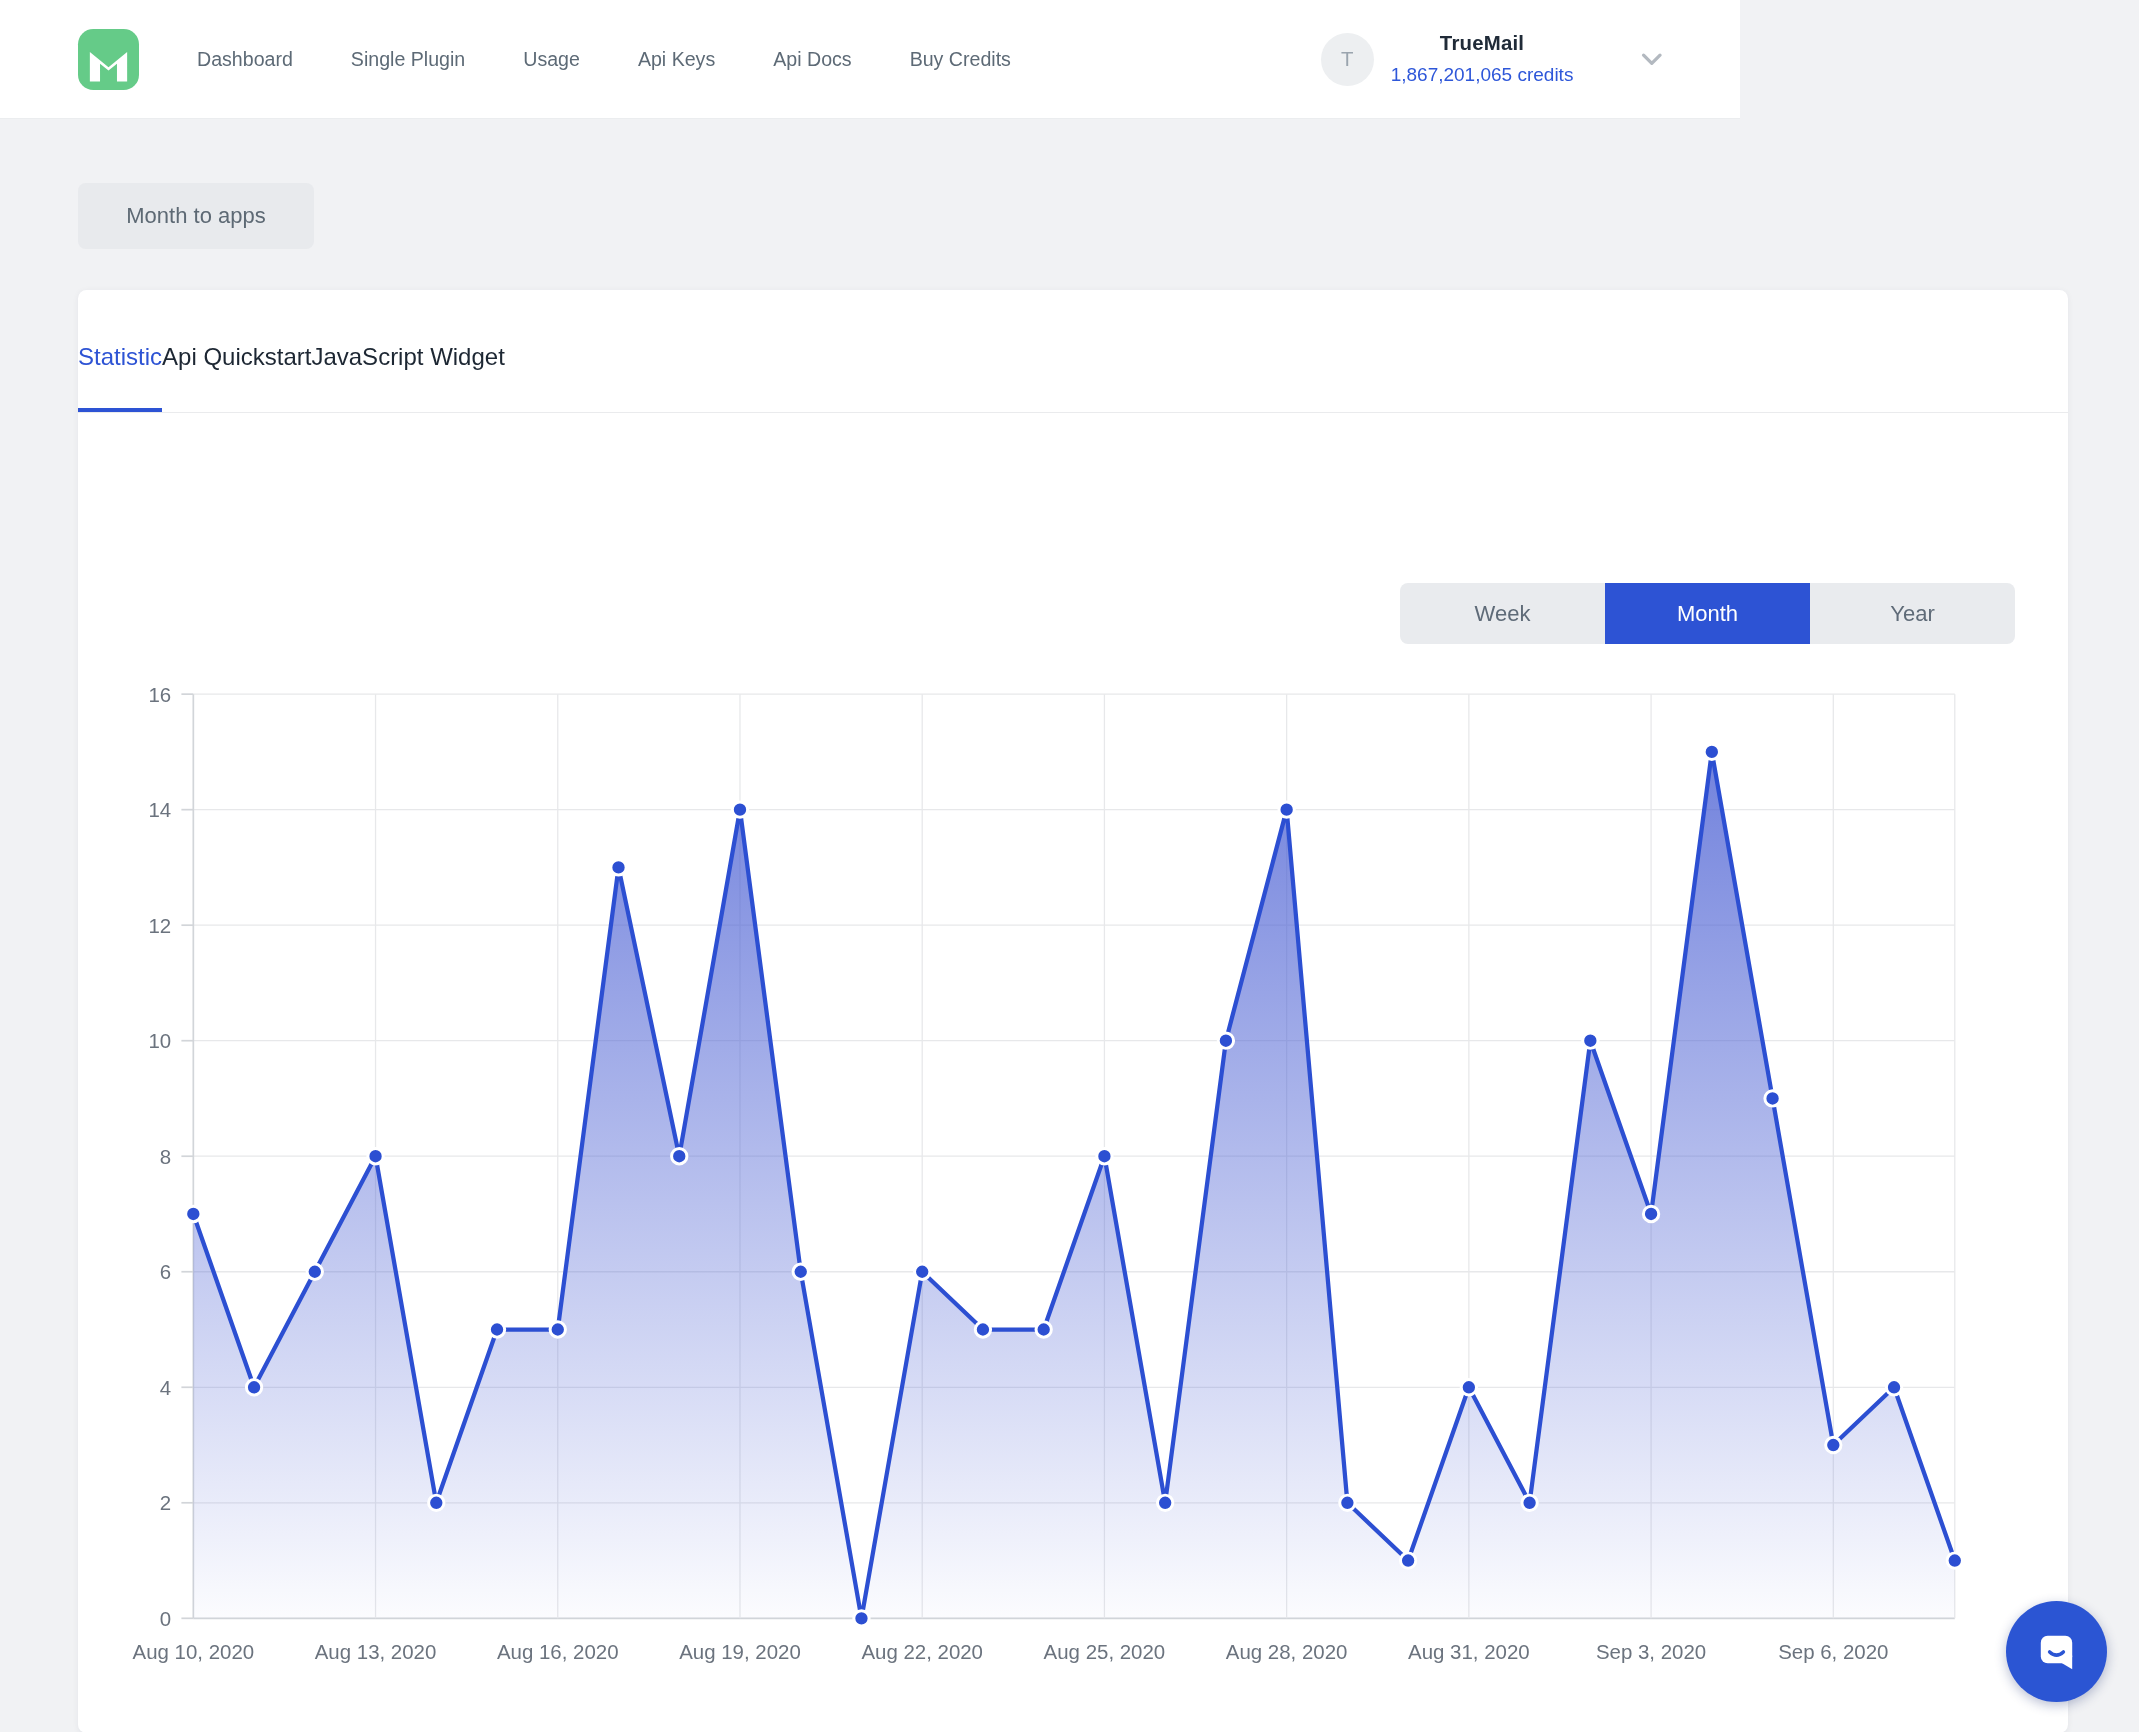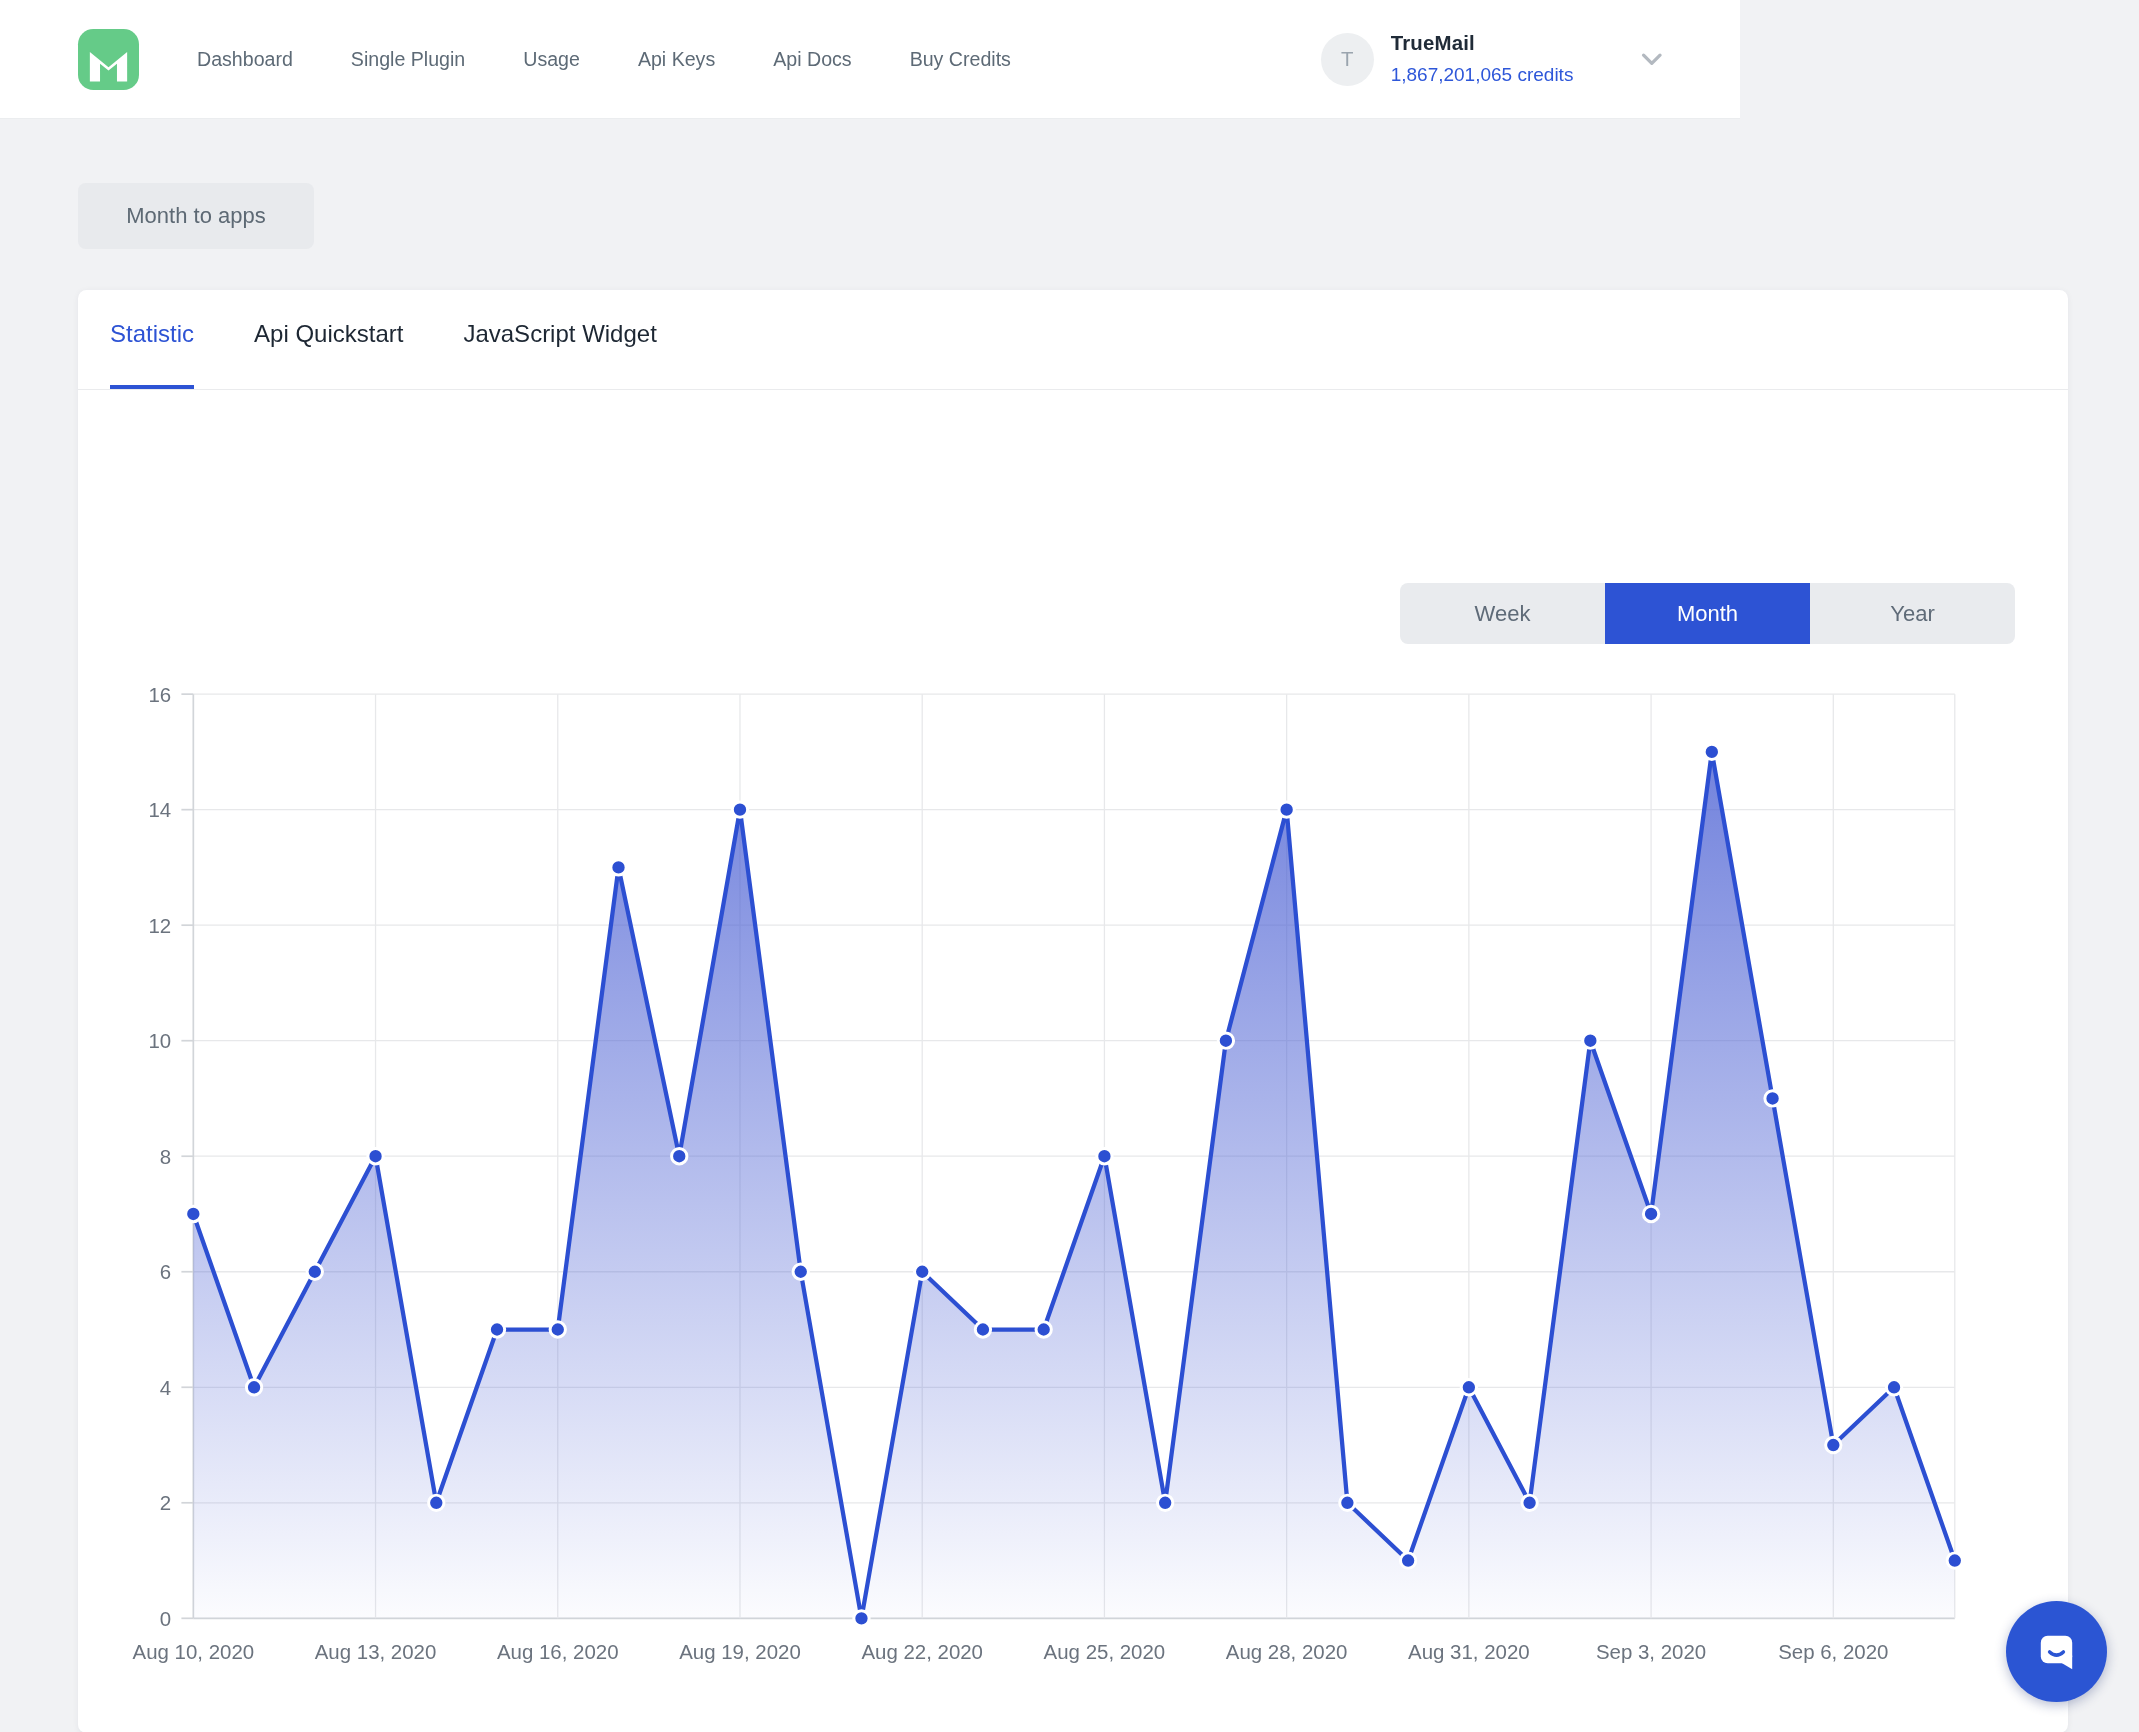--- a/index.html
+++ b/index.html
@@ -20,43 +20,43 @@
   }
   .logo { width:61px; height:61px; border-radius:15.3px; background:#65cb88;
     display:flex; align-items:center; justify-content:center; flex:0 0 auto; cursor:pointer; }
   .main-nav { display:flex; gap:58px; margin-left:58px; }
   .main-nav a { font-size:19.6px; color:#5d6a76; text-decoration:none; font-weight:500; cursor:pointer; white-space:nowrap; }
   .account { margin-left:auto; display:flex; align-items:center; }
   .avatar { width:53px; height:53px; border-radius:50%; background:#edeff1;
     display:flex; align-items:center; justify-content:center;
     font-size:20.4px; font-weight:500; color:#9aa4ae; flex:0 0 auto; }
   .acct-text { margin-left:17px; display:flex; flex-direction:column; }
-  .acct-name { font-size:20.4px; font-weight:700; color:#202b38; letter-spacing:0.2px; }
+  .acct-name { font-size:20.4px; font-weight:700; color:#202b38; letter-spacing:0.2px;text-align:center; }
   .acct-credits { font-size:19px; color:#2e57d9; font-weight:500; margin-top:9px; }
   .chev { margin-left:66px; display:flex; align-items:center; cursor:pointer; }
 
   
   .back-btn {
     position:absolute; left:78px; top:183px; width:236px; height:66px;
     background:#e8eaed; border:none; border-radius:7.7px;
     font-family:"Liberation Sans", sans-serif;
     font-size:22px; color:#5d6974; font-weight:500; cursor:pointer;
   }
 
   
   .card {
     position:absolute; left:78px; top:290px; width:1990px; height:1443px;
     background:#ffffff; border-radius:8.5px;
     box-shadow:0 1.7px 6.8px rgba(25,35,60,0.06);
   }
   .card-title { margin:70px 0 0 42px; font-size:43px; font-weight:500; color:#131c28; letter-spacing:0.3px; }
 
   .tabs-row {
-    margin-top:30px; padding-left:32px;
-    display:flex; gap:60px;
+    margin-top:53px; 
+    display:flex; 
     border-bottom:0.9px solid #eaebed;
   }
   .tab {
     font-size:24px; font-weight:500; color:#1d2733;
     padding-bottom:37px; border-bottom:4.3px solid transparent; cursor:pointer; white-space:nowrap;
   }
   .tab.active { color:#2d53d4; border-bottom-color:#2d53d4; }
 
   
   .range-toggle {

